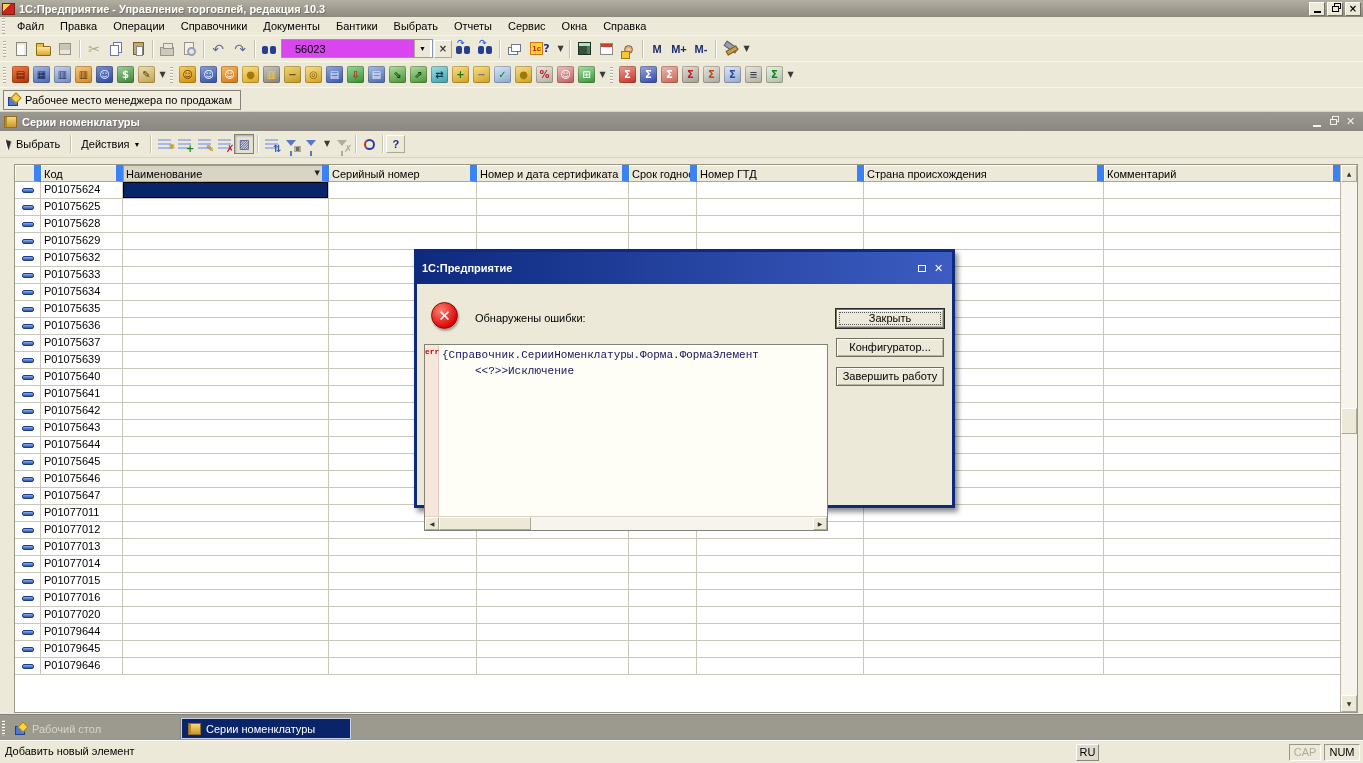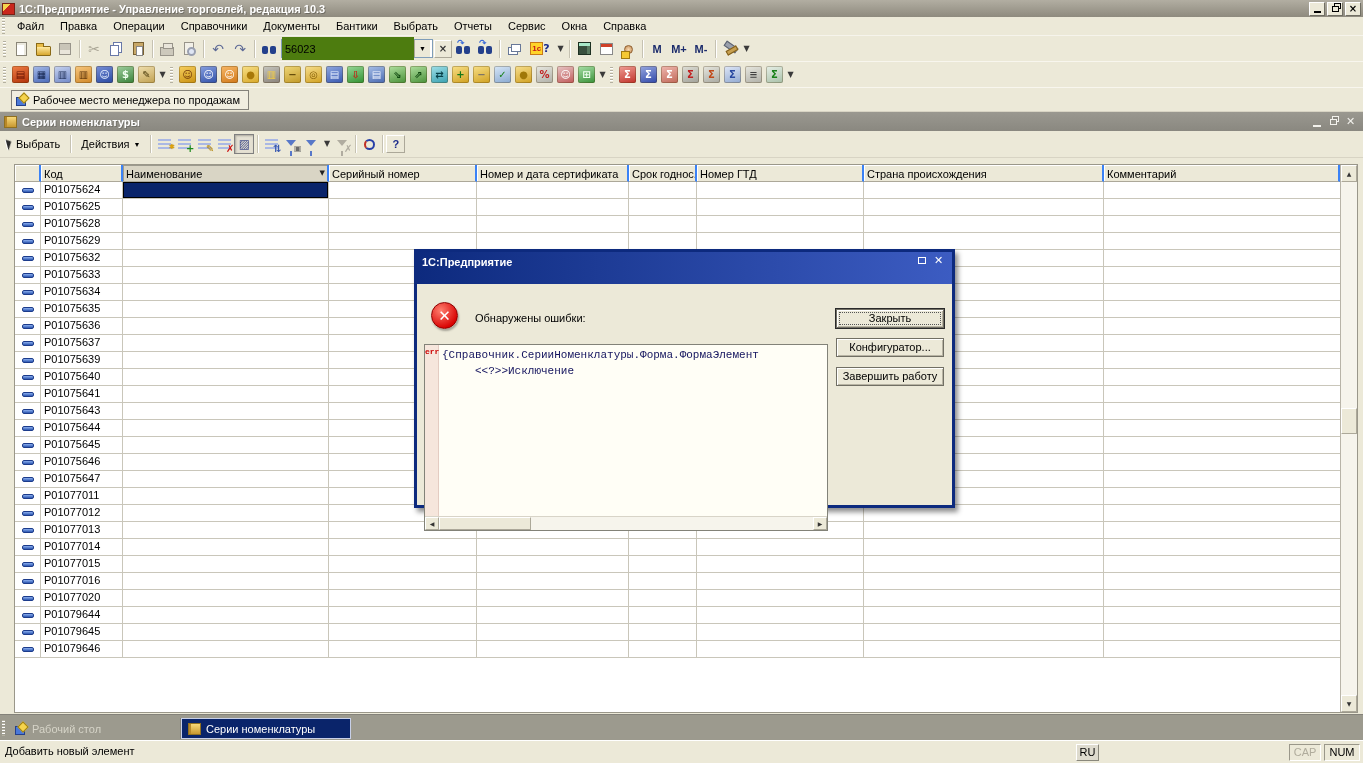--- a/index.html
+++ b/index.html
@@ -49,29 +49,29 @@
   .ic-1c{width:13px;height:13px;background:#ffd428;border:1px solid #c87818;color:#c81818;font:bold 8px/11px "Liberation Sans",sans-serif;text-align:center}
   .ic-calc{width:13px;height:13px;background:#39503e;border:1px solid #1d3022;box-shadow:inset 0 3px 0 #a9e9c9,inset -3px 0 0 #5a7a60}
   .ic-cal{width:13px;height:12px;background:#fff;border:1px solid #888;box-shadow:inset 0 3px 0 #d04028}
   .ic-user{width:9px;height:9px;border-radius:50%;background:radial-gradient(#f8d8b0,#c08850);border:1px solid #906030;position:relative;margin-top:2px}
   .ic-user::after{content:"";position:absolute;left:-4px;top:5px;width:7px;height:6px;background:#f5c832;border:1px solid #a07810}
   .mbtn{min-width:22px;height:20px;display:flex;align-items:center;justify-content:center;color:#1c2c6c;font-weight:bold;flex:none}
   .ic-tools{width:15px;height:13px;position:relative}
   .ic-tools::before{content:"";position:absolute;left:1px;top:2px;width:12px;height:4px;background:#9aa0ac;border:1px solid #5c6270;transform:rotate(35deg)}
   .ic-tools::after{content:"";position:absolute;left:3px;top:6px;width:10px;height:3px;background:#c8a050;border:1px solid #806020;transform:rotate(-30deg)}
   .combo{display:flex;align-items:center;height:19px;border:1px solid #7f9db9;background:#fff;width:152px;flex:none;margin:0 1px}
-  .combo input{border:none;outline:none;width:132px;height:23px;font:11px "Liberation Sans",sans-serif;padding-left:3px;background:#4d7c0f}
+  .combo input{border:none;outline:none;width:132px;height:17px;font:11px "Liberation Sans",sans-serif;padding-left:13px;background:#d946ef}
   .combo .drop{width:16px;height:17px;background:#ece9d8;border-left:1px solid #aca899;display:flex;align-items:center;justify-content:center;font-size:7px}
   .xbtn{width:18px;height:18px;background:#ece9d8;border:1px solid;border-color:#fff #aca899 #aca899 #fff;display:flex;align-items:center;justify-content:center;font:bold 10px/10px "DejaVu Sans",sans-serif;color:#333;flex:none}
 
   .tbi{width:17px;height:17px;margin:0 2px;border-radius:2px;display:inline-flex;align-items:center;justify-content:center;font:bold 10px/10px "DejaVu Sans",sans-serif;box-shadow:inset 0 0 0 1px rgba(60,40,0,.28);flex:none}
 
   
   .deskbar{top:88px;height:24px;background:#ece9d8;display:flex;align-items:center;border-bottom:1px solid #d8d4c4}
-  .deskbtn{display:flex;align-items:center;gap:5px;height:20px;margin-left:11px;padding:0 8px 0 4px;background:#f1eee0;border:1px solid #84827a}
+  .deskbtn{display:flex;align-items:center;gap:5px;height:20px;margin-left:3px;padding:0 8px 0 4px;background:#f1eee0;border:1px solid #84827a}
   .ic-desk{width:12px;height:12px;position:relative}
   .ic-desk::before{content:"";position:absolute;left:0;bottom:0;width:8px;height:7px;background:#4a78d8;border:1px solid #24408c}
   .ic-desk::after{content:"";position:absolute;right:0;top:0;width:6px;height:6px;background:#f5d34c;border:1px solid #a08010;transform:rotate(45deg)}
 
   
   .innertitle{top:112px;height:19px;background:linear-gradient(#9a9890,#8a8880);display:flex;align-items:center;padding:0 4px;color:#fff;font-weight:bold}
   .ic-journal{width:13px;height:12px;background:linear-gradient(#f8d878,#c89830);border:1px solid #907020;box-shadow:inset 2px 0 0 #b88828;margin-right:5px;flex:none}
   .ititle{flex:1;text-shadow:1px 1px 0 rgba(0,0,0,.2)}
   .iwbtn{width:17px;height:15px;display:flex;align-items:center;justify-content:center;color:#f2f1ec;font:bold 11px/11px "DejaVu Sans",sans-serif}
   .igl-min{width:8px;height:2px;background:#f2f1ec;margin-top:8px}
@@ -92,40 +92,40 @@
   .ic-funnel{width:0;height:0;border-left:5px solid transparent;border-right:5px solid transparent;border-top:6px solid #5878c8;position:relative;margin-top:-3px}
   .ic-funnel::after{content:"";position:absolute;left:-1px;top:5px;width:2px;height:5px;background:#5878c8}
   .fn-dis{border-top-color:#b0aca0}.fn-dis::after{background:#b0aca0}
   .ic-refresh{width:11px;height:11px;border:2px solid #2840a8;border-left-color:#c03028;border-radius:50%}
   .qbtn{width:19px;height:18px;background:#ece9d8;border:1px solid;border-color:#fff #aca899 #aca899 #fff;display:flex;align-items:center;justify-content:center;color:#1c2c8c;font-weight:bold}
 
   
   .workspace{top:158px;height:556px;background:#ece9d8}
   .grid{position:absolute;left:14px;top:6px;right:5px;bottom:1px;background:#fff;border:1px solid #9a978a;overflow:hidden}
   .gheader{display:flex;height:17px}
-  .hcell{background:#ece9d8;border-right:2px solid #3b82f6;border-bottom:1px solid #aca899;box-shadow:inset 1px 1px 0 #fff;padding:1px 2px 0 3px;white-space:nowrap;overflow:hidden;display:flex;align-items:center;flex:none}
+  .hcell{background:#ece9d8;border-right:7px solid #3b82f6;border-bottom:1px solid #aca899;box-shadow:inset 1px 1px 0 #fff;padding:1px 2px 0 3px;white-space:nowrap;overflow:hidden;display:flex;align-items:center;flex:none}
   .hc-pressed{background:#d9d5c5;box-shadow:inset 1px 1px 0 #9c9a8e;justify-content:space-between}
   .sortmark{font:7px/7px "DejaVu Sans",sans-serif;color:#222;margin-left:2px}
   .trow{display:flex;height:17px}
   .cell{border-right:1px solid #c9c6ba;border-bottom:1px solid #c9c6ba;padding:1px 2px 0 3px;white-space:nowrap;overflow:hidden;flex:none}
   .c0{width:26px;display:flex;align-items:center;justify-content:center}
   .c1{width:82px}.c2{width:206px}.c3{width:148px}.c4{width:152px}.c5{width:68px}.c6{width:167px}.c7{width:240px}
   .c8{flex:1 1 auto;border-right:none}
   .hdr8{flex:1 1 auto}
   .selected{background:#0a246a;box-shadow:inset 0 0 0 1px #000}
   .rowdash{width:12px;height:5px;border-radius:2px;background:linear-gradient(#8cb0f0,#2c56b0);border:1px solid #1c3c8c}
   .gbody{position:relative}
   .vsb{position:absolute;top:0;right:0;bottom:0;width:17px;background:#f6f4ec;border-left:1px solid #b8b4a8}
   .sbtn{position:absolute;left:0;width:16px;height:17px;background:#ece9d8;border:1px solid;border-color:#fff #aca899 #aca899 #fff;display:flex;align-items:center;justify-content:center;font:6px/6px "DejaVu Sans",sans-serif;color:#333}
   .sb-up{top:0}.sb-dn{bottom:0}
   .sthumb{position:absolute;left:0;top:243px;width:16px;height:26px;background:#ece9d8;border:1px solid;border-color:#fff #aca899 #aca899 #fff}
 
   
   .dialog{position:absolute;left:414px;top:249px;width:541px;height:259px;background:#ece9d8;border:3px solid #0d2a7e;box-shadow:3px 4px 5px rgba(0,0,0,.45);z-index:50}
-  .dtitle{height:20px;background:linear-gradient(90deg,#0d2a7e,#3c5cc2);display:flex;align-items:flex-end;color:#fff;font-weight:bold;padding:16px 5px}
+  .dtitle{height:20px;background:linear-gradient(90deg,#0d2a7e,#3c5cc2);display:flex;align-items:center;color:#fff;font-weight:bold;padding:16px 5px}
   .dlabel{flex:1}
   .dbtn{width:17px;height:15px;display:flex;align-items:center;justify-content:center;color:#fff;font:bold 11px/11px "DejaVu Sans",sans-serif}
   .dgl-rst{width:8px;height:7px;border:1px solid #fff}
   .dbody{position:relative;height:215px}
   .erricon{position:absolute;left:14px;top:18px;width:27px;height:27px;border-radius:50%;background:radial-gradient(circle at 35% 30%,#ff8070,#d80000 75%);border:1px solid #8c0000;color:#fff;font:bold 15px/26px "DejaVu Sans",sans-serif;text-align:center;box-shadow:1px 2px 2px rgba(0,0,0,.3)}
   .dmsg{position:absolute;left:58px;top:28px}
   .dtext{position:absolute;left:7px;top:60px;width:404px;height:187px;background:#fffef6;border:1px solid #828278;display:flex;overflow:hidden}
   .dgutter{width:14px;background:#f6e6dc;border-right:1px solid #e4ccc2;color:#c00;font:bold 8px/9px "Liberation Mono",monospace;text-align:center;padding-top:2px;flex:none}
   .dlines{flex:1;font:11px/16px "Liberation Mono",monospace;color:#14145e;padding:2px 0 0 3px;white-space:pre;overflow:hidden}
   .dhsb{position:absolute;left:0;bottom:0;right:0;height:14px;background:#f6f4ec;border-top:1px solid #d8d4c8;display:flex;align-items:center}
@@ -612,20 +612,33 @@
               <div class="cell c1">P01075641</div>
               <div class="cell c2"></div>
               <div class="cell c3"></div>
               <div class="cell c4"></div>
               <div class="cell c5"></div>
               <div class="cell c6"></div>
               <div class="cell c7"></div>
               <div class="cell c8"></div>
             </div>
 
+            <div class="trow">
+              <div class="cell c0">
+                <span class="rowdash"></span>
+              </div>
+              <div class="cell c1">P01075642</div>
+              <div class="cell c2"></div>
+              <div class="cell c3"></div>
+              <div class="cell c4"></div>
+              <div class="cell c5"></div>
+              <div class="cell c6"></div>
+              <div class="cell c7"></div>
+              <div class="cell c8"></div>
+            </div>
 
             <div class="trow">
               <div class="cell c0">
                 <span class="rowdash"></span>
               </div>
               <div class="cell c1">P01075643</div>
               <div class="cell c2"></div>
               <div class="cell c3"></div>
               <div class="cell c4"></div>
               <div class="cell c5"></div>

